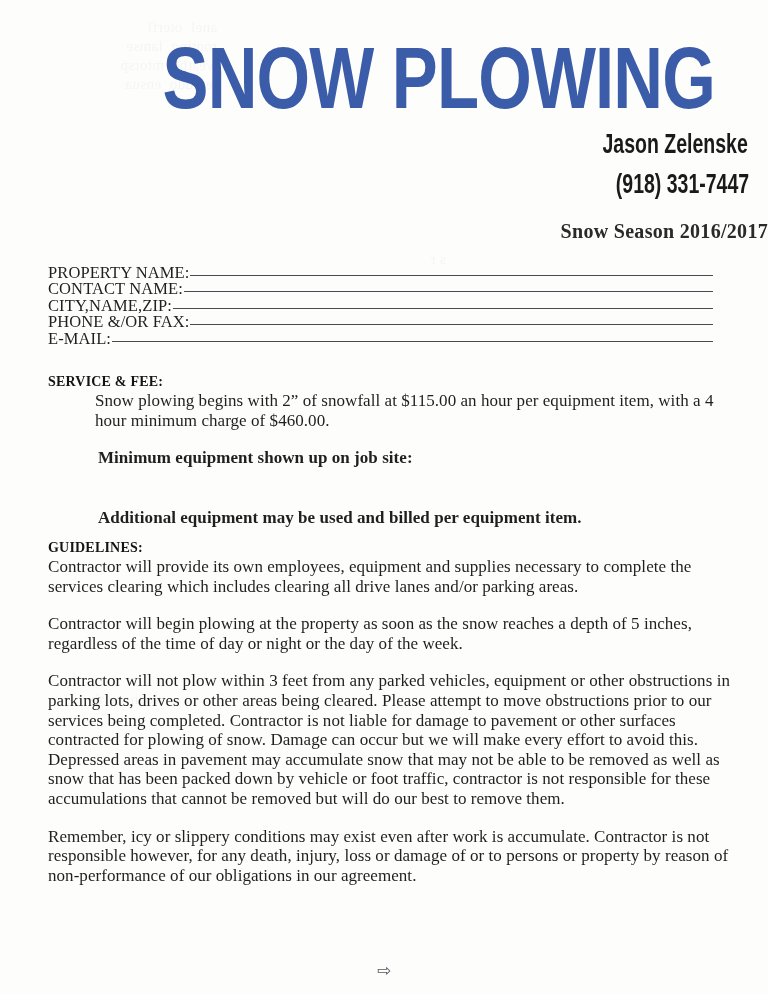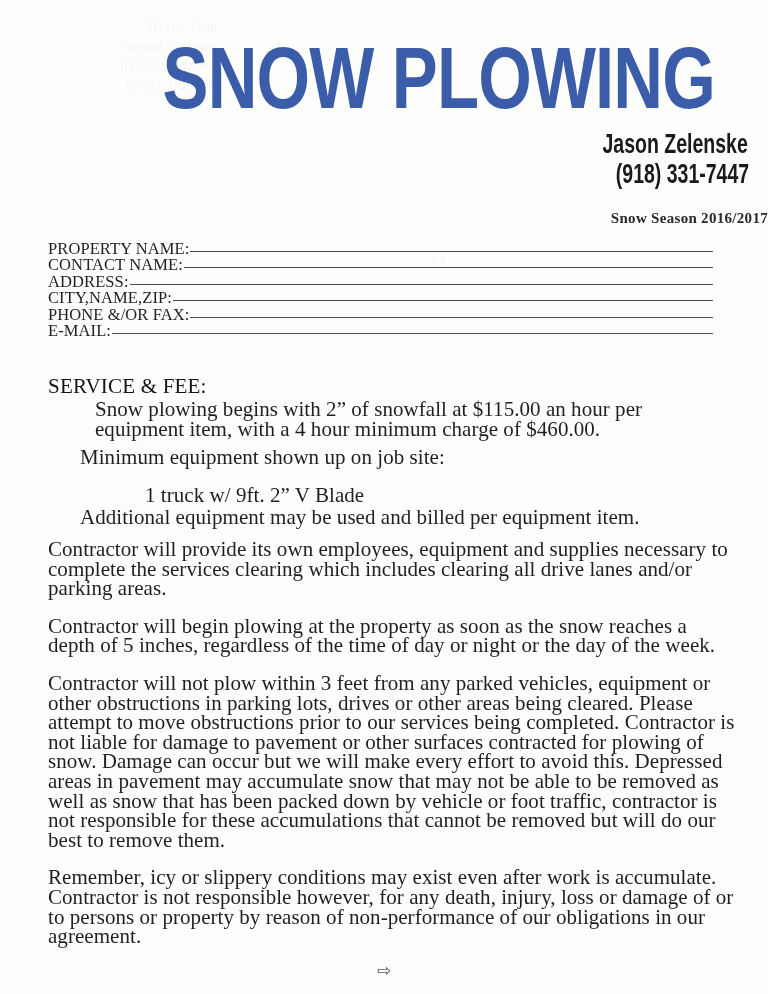--- a/index.html
+++ b/index.html
@@ -69,36 +69,36 @@
   }
   .contact-name {
     font-size: 25px;
     line-height: 26px;
   }
   .contact-phone {
     font-size: 25px;
     line-height: 26px;
   }
   .name-row { margin-top: 17px; padding-left: 20px; }
-  .phone-row { margin-top: 4px; }
+  .phone-row { margin-top: 14px; }
 
   .season {
     margin-top: 24px;
     font-family: "Liberation Serif", serif;
     font-weight: bold;
-    font-size: 15px;
+    font-size: 20px;
     letter-spacing: 0.3px;
     color: #2a2a2a;
   }
 
   
   .form-block {
     position: absolute;
     left: 48px;
-    top: 239px;
+    top: 263px;
     width: 665px;
     text-align: right;
   }
   .form-row {
     display: flex;
     align-items: baseline;
     height: 16.4px;
   }
   .form-label {
     font-family: "Liberation Serif", serif;
@@ -117,37 +117,37 @@
   }
 
   
   .section {
     position: absolute;
     left: 48px;
     width: 690px;
   }
   .sec-heading {
     font-family: "Liberation Serif", serif;
-    font-weight: normal;
-    font-size: 21px;
+    font-weight: bold;
+    font-size: 14px;
     letter-spacing: 0.2px;
     color: #141414;
     margin: 0 0 1px 0;
   }
   .para {
     font-family: "Liberation Serif", serif;
-    font-size: 21px;
+    font-size: 17px;
     line-height: 19.6px;
     color: #1f1f1f;
     margin: 0;
     letter-spacing: 0.05px;
   }
   .para + .para { margin-top: 18px; }
   .indent-1 { margin-left: 47px; width: 640px; }
-  .indent-2 { margin-left: 32px; }
+  .indent-2 { margin-left: 50px; font-weight: bold; }
   .indent-3 { margin-left: 97px; }
 
   .svc-fee { top: 374px; }
   .svc-body { margin-top: 1px; }
   .equip-block { top: 448px; }
   .equip-line2 { margin-top: 0px; }
   .addl-line { top: 508px; }
   .guidelines { top: 540px; }
 
   
@@ -191,24 +191,20 @@
     <div class="form-row">
       <span class="form-label">PROPERTY NAME:</span>
       <span class="form-rule"></span>
     </div>
 
     <div class="form-row">
       <span class="form-label">CONTACT NAME:</span>
       <span class="form-rule"></span>
     </div>
 
-    <div class="form-row">
-      <span class="form-label">ADDRESS:</span>
-      <span class="form-rule"></span>
-    </div>
 
     <div class="form-row">
       <span class="form-label">CITY,NAME,ZIP:</span>
       <span class="form-rule"></span>
     </div>
 
     <div class="form-row">
       <span class="form-label">PHONE &amp;/OR FAX:</span>
       <span class="form-rule"></span>
     </div>
@@ -220,28 +216,28 @@
 
   </div>
 
   <div class="section svc-fee">
     <div class="sec-heading">SERVICE &amp; FEE:</div>
     <p class="para indent-1 svc-body">Snow plowing begins with 2” of snowfall at $115.00 an hour per equipment item, with a 4 hour minimum charge of $460.00.</p>
   </div>
 
   <div class="section equip-block">
     <p class="para indent-2">Minimum equipment shown up on job site:</p>
-    <p class="para indent-3 equip-line2">1 truck w/ 9ft. 2” V Blade</p>
   </div>
 
   <div class="section addl-line">
     <p class="para indent-2">Additional equipment may be used and billed per equipment item.</p>
   </div>
 
   <div class="section guidelines">
+    <div class="sec-heading">GUIDELINES:</div>
     <p class="para">Contractor will provide its own employees, equipment and supplies necessary to complete the services clearing which includes clearing all drive lanes and/or parking areas.</p>
     <p class="para">Contractor will begin plowing at the property as soon as the snow reaches a depth of 5 inches, regardless of the time of day or night or the day of the week.</p>
     <p class="para">Contractor will not plow within 3 feet from any parked vehicles, equipment or other obstructions in parking lots, drives or other areas being cleared.  Please attempt to move obstructions prior to our services being completed.  Contractor is not liable for damage to pavement or other surfaces contracted for plowing of snow.  Damage can occur but we will make every effort to avoid this.  Depressed areas in pavement may accumulate snow that may not be able to be removed as well as snow that has been packed down by vehicle or foot traffic, contractor is not responsible for these accumulations that cannot be removed but will do our best to remove them.</p>
     <p class="para">Remember, icy or slippery conditions may exist even after work is accumulate.  Contractor is not responsible however, for any death, injury, loss or damage of or to persons or property by reason of non-performance of our obligations in our agreement.</p>
   </div>
 
   <div class="footer-arrow">⇨</div>
 
 </div>
 

